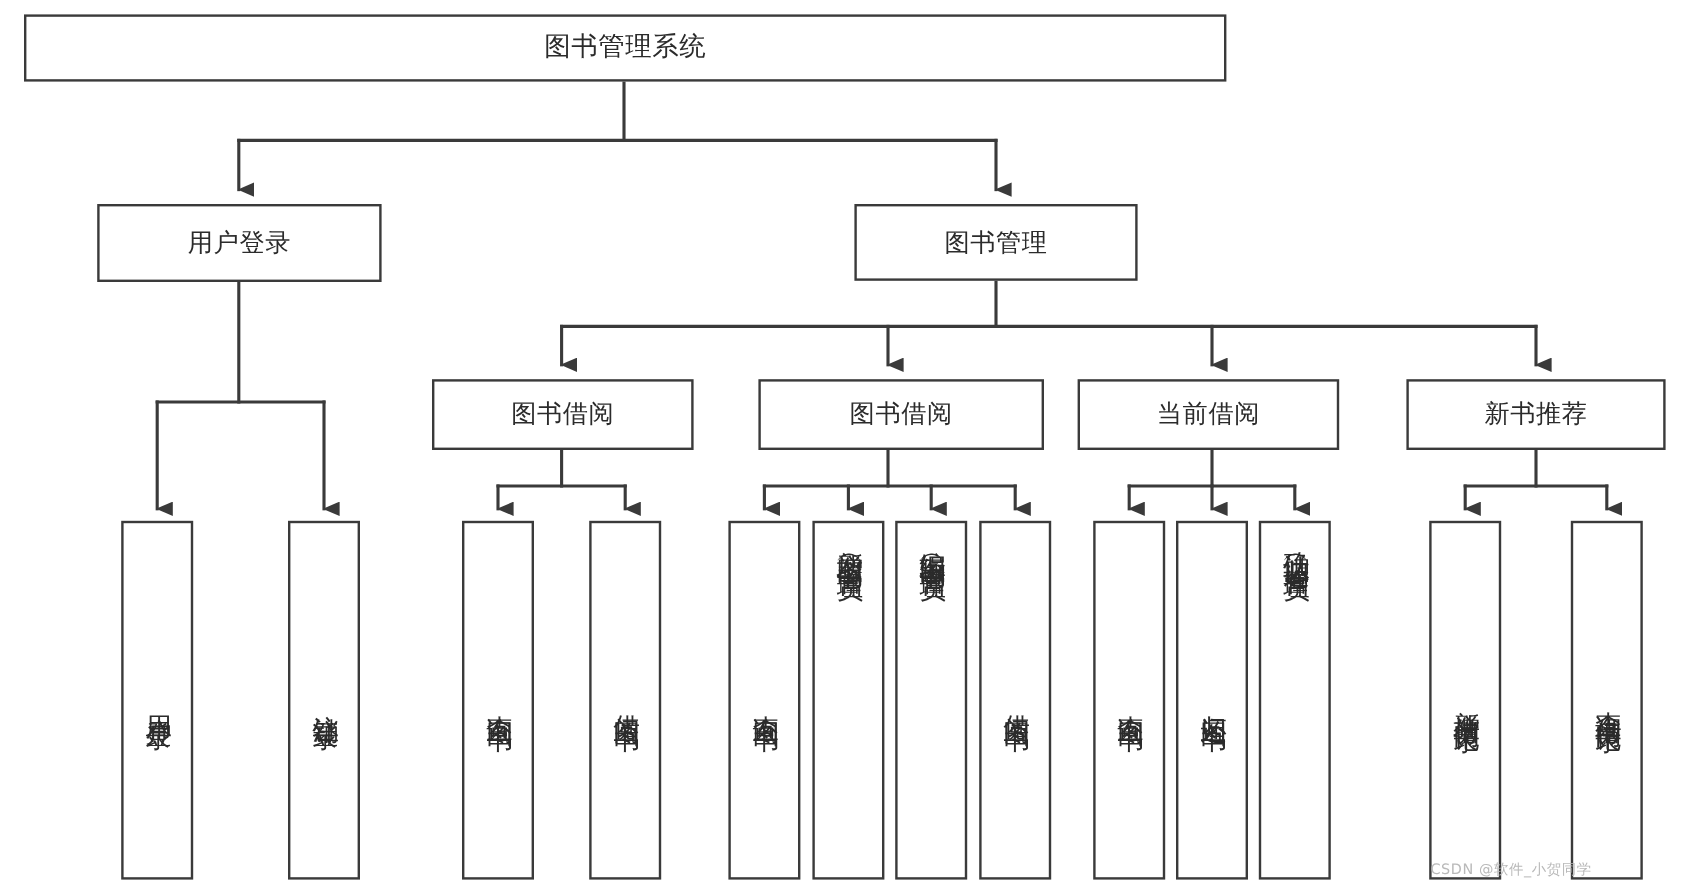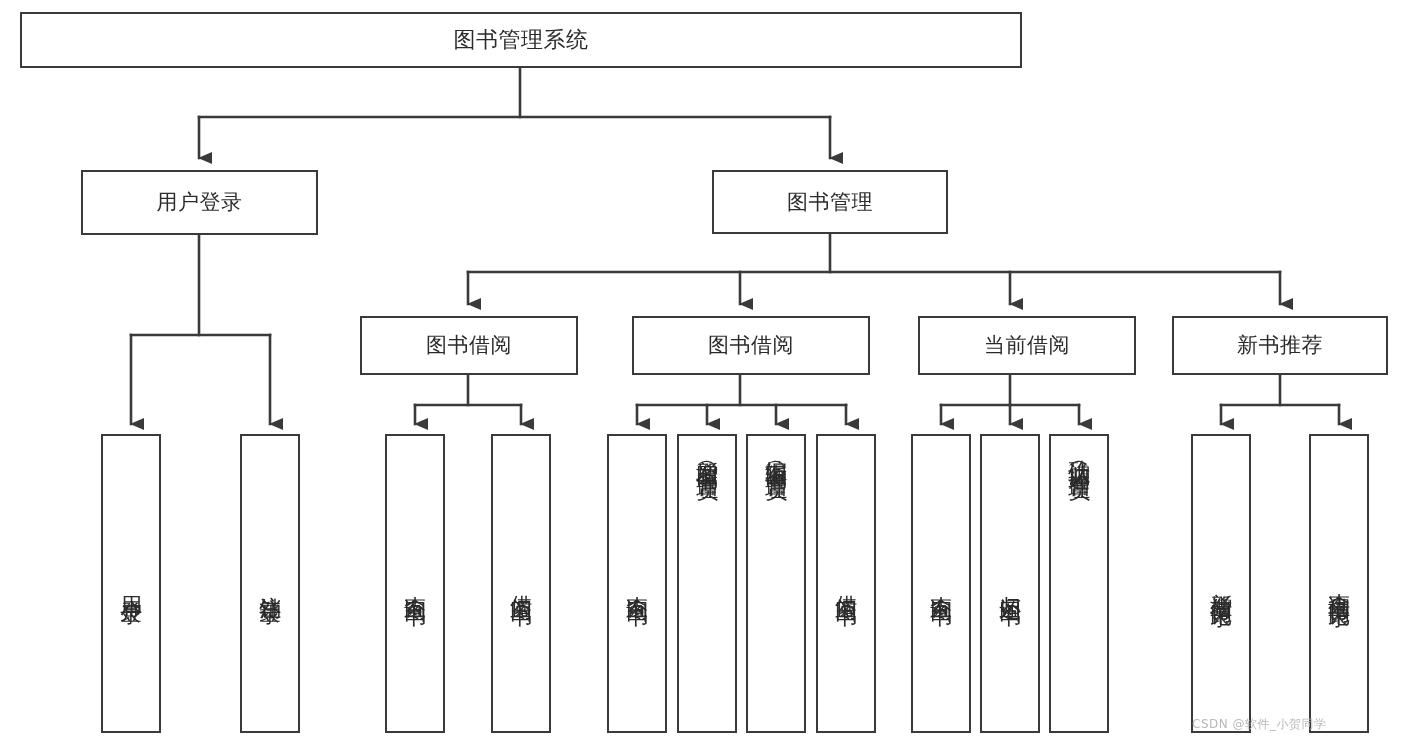--- a/index.html
+++ b/index.html
@@ -149,21 +149,21 @@
   </div>
 
   <div class="node horiz" style="left:360px; top:316px; width:218px; height:59px;">
     <span class="label">图书借阅</span>
   </div>
 
   <div class="node horiz" style="left:632px; top:316px; width:238px; height:59px;">
     <span class="label">图书借阅</span>
   </div>
 
-  <div class="node horiz" style="left:918px; top:316px; width:218px; height:59px;">
+  <div class="node horiz" style="left:898px; top:316px; width:218px; height:59px;">
     <span class="label">当前借阅</span>
   </div>
 
   <div class="node horiz" style="left:1172px; top:316px; width:216px; height:59px;">
     <span class="label">新书推荐</span>
   </div>
 
   <div class="node vert centered" style="left:101px; top:434px; width:60px; height:299px;">
     <span class="label">用户登录</span>
   </div>

